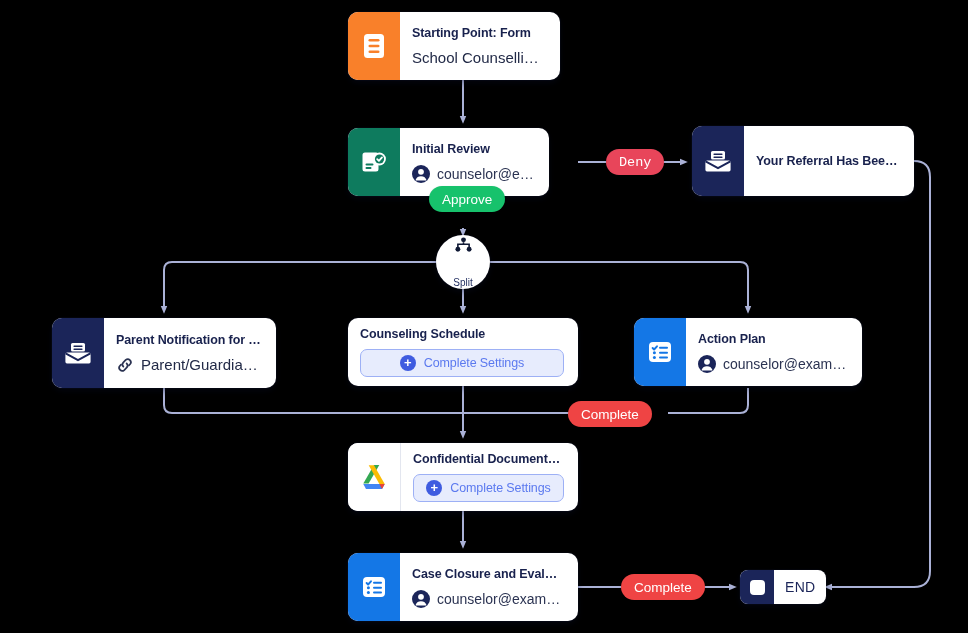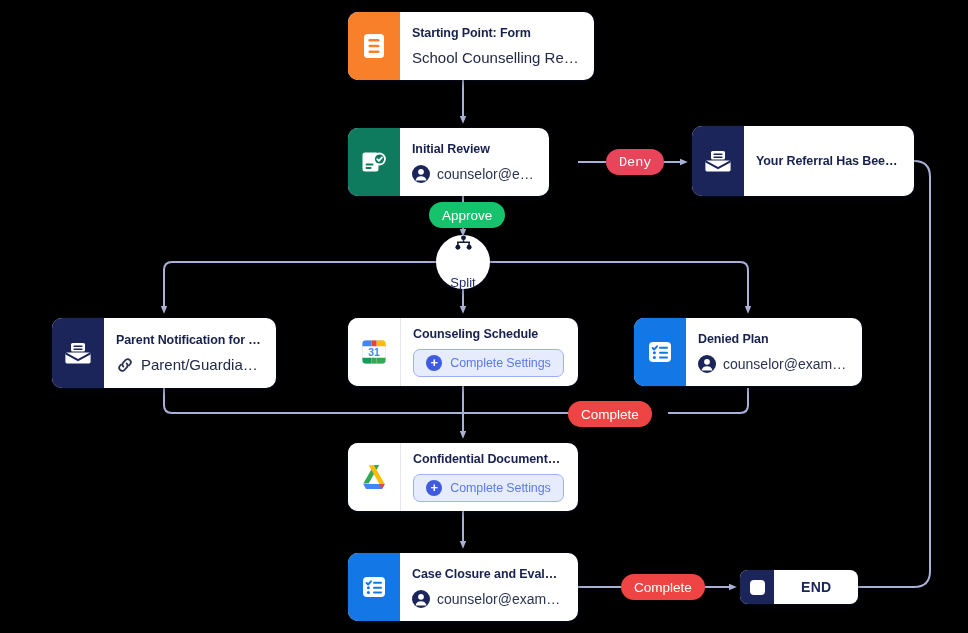--- a/index.html
+++ b/index.html
@@ -138,21 +138,21 @@
     border-radius: 50%;
     background: #ffffff;
     box-shadow: 0 3px 6px rgba(10,14,40,0.35), 0 0 0 1px rgba(30,40,80,0.12);
     display: flex;
     flex-direction: column;
     align-items: center;
     justify-content: center;
     gap: 1px;
   }
   .split .split-label {
-    font-size: 13px;
+    font-size: 10px;
     color: #1d2a5e;
     margin-top: 24px;
   }
 
   
   .endnode {
     position: absolute;
     height: 34px;
     display: flex;
     align-items: stretch;
@@ -170,23 +170,23 @@
   }
   .endnode .sq i {
     width: 15px; height: 15px;
     background: #ffffff;
     border-radius: 4px;
     display: block;
   }
   .endnode .endlabel {
     display: flex;
     align-items: center;
-    padding: 0 27px;
+    padding: 0 11px;
     font-size: 14px;
-    font-weight: bold;
+    font-weight: normal;
     color: #1b2559;
     letter-spacing: 0.3px;
   }
   svg { display: block; }
 </style>
 </head>
 <body>
 
 <div id="canvas">
 
@@ -217,21 +217,21 @@
 
       <path d="M463,511 L463,545" marker-end="url(#ah)"></path>
 
       <path d="M578,587 L621,587"></path>
       <path d="M698,587 L733,587" marker-end="url(#ah)"></path>
 
       <path d="M914,161 Q930,161 930,177 L930,571 Q930,587 914,587 L828,587" marker-end="url(#ah)"></path>
     </g>
   </svg>
 
-  <div class="node" style="left:348px; top:12px; width:246px; height:68px;">
+  <div class="node" style="left:348px; top:12px; width:212px; height:68px;">
     <div class="iconpane" style="background:#F9802A;">
       <svg width="26" height="28" viewBox="0 0 26 28" aria-hidden="true">
         <rect x="3" y="2" width="20" height="24" rx="3.5" fill="#fff"></rect>
         <rect x="7.5" y="7" width="11" height="2.6" rx="1.3" fill="#F9802A"></rect>
         <rect x="7.5" y="12.7" width="11" height="2.6" rx="1.3" fill="#F9802A"></rect>
         <rect x="7.5" y="18.4" width="11" height="2.6" rx="1.3" fill="#F9802A"></rect>
       </svg>
     </div>
     <div class="body">
       <div class="title">Starting Point: Form</div>
@@ -302,33 +302,20 @@
               <path d="M11.8 8.2 a3.4 3.4 0 0 1 0 4.8 l-2.6 2.6 a3.4 3.4 0 0 1 -4.8 -4.8 l1.2 -1.2"></path>
             </g>
           </svg>
         </span>
         <span class="subtext big">Parent/Guardian Email</span>
       </div>
     </div>
   </div>
 
   <div class="node white-icon" style="left:348px; top:318px; width:230px; height:68px;">
-    <div class="iconpane">
-      <svg width="30" height="30" viewBox="0 0 30 30" aria-hidden="true">
-        <rect x="3.5" y="3.5" width="23" height="23" rx="3" fill="#fff" stroke="#dadce0" stroke-width="1"></rect>
-        <path d="M3.5 6.5 a3 3 0 0 1 3 -3 h6 v6 h-9 z" fill="#4285F4"></path>
-        <path d="M23.5 3.5 a3 3 0 0 1 3 3 v3 h-9 v-6 z" fill="#FBBC04"></path>
-        <path d="M26.5 20.5 v3 a3 3 0 0 1 -3 3 h-6 v-6 z" fill="#34A853"></path>
-        <path d="M3.5 20.5 h9 v6 h-6 a3 3 0 0 1 -3 -3 z" fill="#0F9D58"></path>
-        <rect x="12.5" y="3.5" width="5" height="6" fill="#EA4335"></rect>
-        <rect x="12.5" y="20.5" width="5" height="6" fill="#34A853"></rect>
-        <rect x="3.5" y="9.5" width="23" height="11" fill="#fff"></rect>
-        <text x="15" y="18.6" font-family="'Liberation Sans',sans-serif" font-size="10.5" font-weight="bold" fill="#4285F4" text-anchor="middle">31</text>
-      </svg>
-    </div>
     <div class="body">
       <div class="title">Counseling Schedule</div>
       <div class="cs-btn">
         <span class="plus">+</span>
         <span class="cs-label">Complete Settings</span>
       </div>
     </div>
   </div>
 
   <div class="node" style="left:634px; top:318px; width:228px; height:68px;">
@@ -337,21 +324,21 @@
         <rect x="3" y="4" width="22" height="20" rx="4" fill="#fff"></rect>
         <path d="M6.6 10 L8.1 11.5 L11 8.3" stroke="#1477E6" stroke-width="1.9" fill="none" stroke-linecap="round" stroke-linejoin="round"></path>
         <rect x="13" y="8.7" width="9" height="2" rx="1" fill="#1477E6"></rect>
         <circle cx="8.4" cy="14.8" r="1.5" fill="#1477E6"></circle>
         <rect x="13" y="13.8" width="9" height="2" rx="1" fill="#1477E6"></rect>
         <circle cx="8.4" cy="19.5" r="1.5" fill="#1477E6"></circle>
         <rect x="13" y="18.6" width="9" height="2" rx="1" fill="#1477E6"></rect>
       </svg>
     </div>
     <div class="body">
-      <div class="title">Denied Plan</div>
+      <div class="title">Action Plan</div>
       <div class="subrow">
         <span>
           <svg width="18" height="18" viewBox="0 0 18 18" aria-hidden="true">
             <circle cx="9" cy="9" r="9" fill="#1B2559"></circle>
             <circle cx="9" cy="6.8" r="2.9" fill="#fff"></circle>
             <path d="M3.4 15.6 a5.8 5.8 0 0 1 11.2 0 z" fill="#fff"></path>
           </svg>
         </span>
         <span class="subtext">counselor@example.c...</span>
       </div>
@@ -421,17 +408,17 @@
   </div>
 
   <div class="endnode" style="left:740px; top:570px;">
     <div class="sq">
         <i></i>
       </div>
     <div class="endlabel">END</div>
   </div>
 
   <div class="badge deny" style="left:606px; top:149px;">Deny</div>
-  <div class="badge approve" style="left:429px; top:202px;">Approve</div>
+  <div class="badge approve" style="left:429px; top:186px;">Approve</div>
   <div class="badge complete" style="left:568px; top:401px;">Complete</div>
   <div class="badge complete" style="left:621px; top:574px;">Complete</div>
 
 </div>
 
 </body></html>

